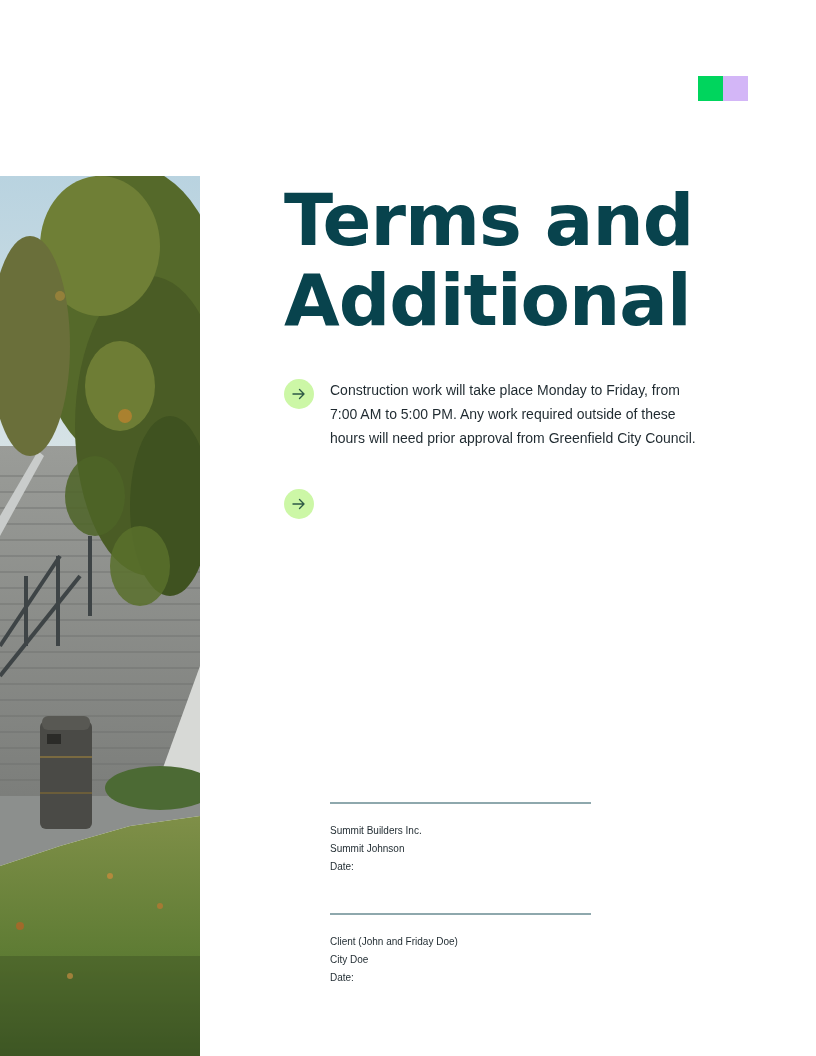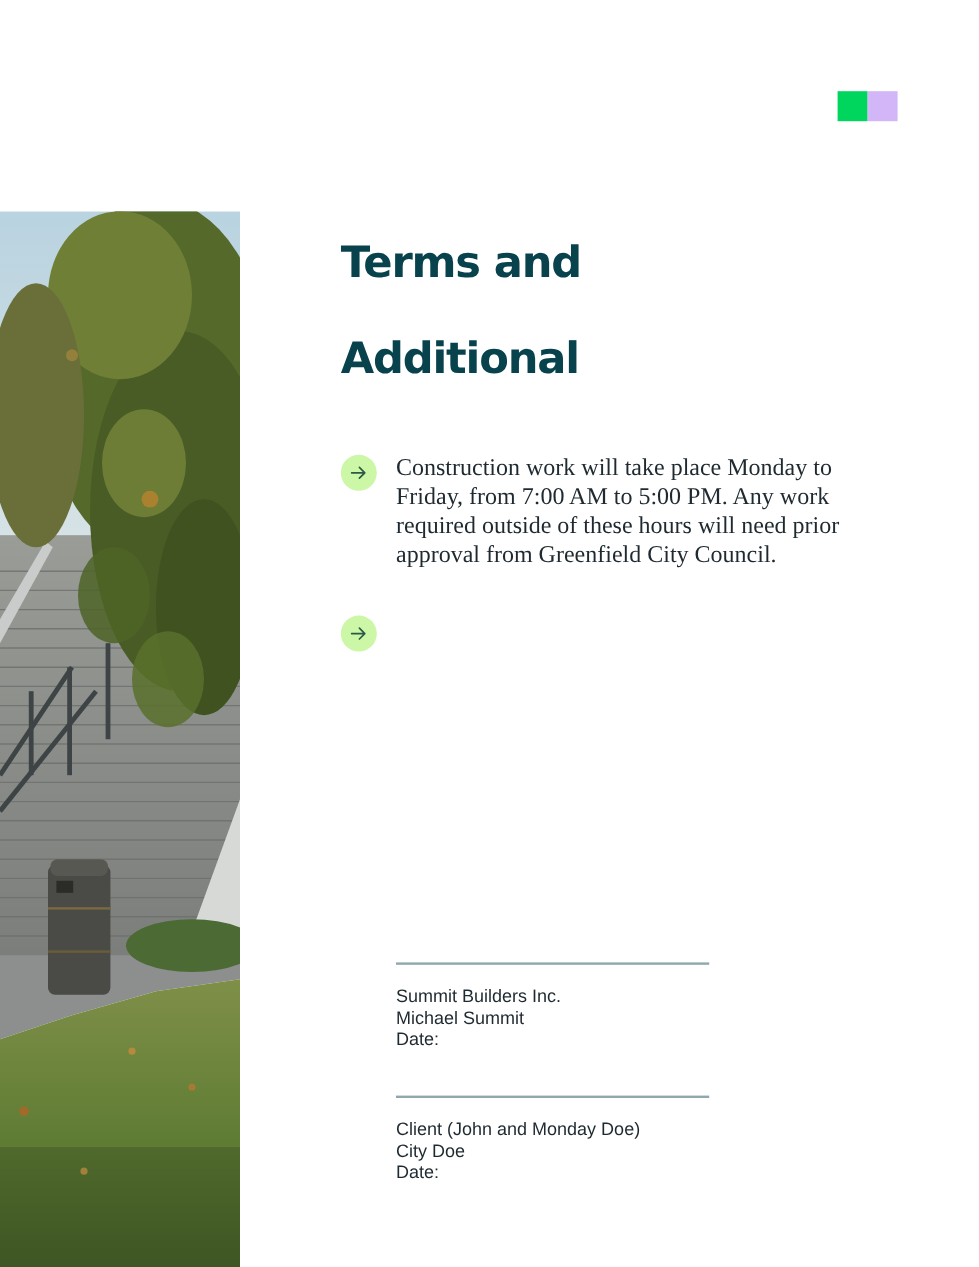--- a/index.html
+++ b/index.html
@@ -38,21 +38,21 @@
     .photo svg { display: block; }
 
     
     .title {
       position: absolute;
       left: 284px;
       top: 180px;
       margin: 0;
       font-family: "DejaVu Sans", "Liberation Sans", sans-serif;
       font-weight: bold;
-      font-size: 36px;
+      font-size: 72px;
       line-height: 80px;
       letter-spacing: -1px;
     }
     .title span { display: block; }
 
     .terms {
       position: absolute;
       left: 284px;
       top: 378px;
       width: 440px;
@@ -71,38 +71,37 @@
       height: 30px;
       border-radius: 50%;
       display: flex;
       align-items: center;
       justify-content: center;
       margin-right: 16px;
       margin-top: 1px;
     }
     .term .bullet svg { display: block; }
     .term .text {
-      font-size: 20px;
+      font-size: 14px;
       line-height: 24px;
       width: 380px;
-      font-family: Liberation Serif, serif;
     }
 
     .signature {
       position: absolute;
       left: 330px;
       width: 260px;
     }
     .signature .line {
       height: 2px;
       width: 261px;
     }
     .signature .info {
       margin-top: 18px;
-      font-size: 15px;
+      font-size: 10px;
       line-height: 18px;
     }
     .signature .info div { display: block; }
     .sig1 { top: 802px; }
     .sig2 { top: 913px; }
   </style>
 </head>
 <body>
 
 <div class="deco">
@@ -219,25 +218,25 @@
           <path d="M1 6 H12 M7.5 1.5 L12 6 L7.5 10.5" stroke="#2d5a45" stroke-width="1.4" fill="none" stroke-linecap="round" stroke-linejoin="round"></path>
         </svg>
     </span>
   </li>
 </ul>
 
 <div class="signature sig1">
   <div class="line" style="background:#8ea8ad"></div>
   <div class="info">
     <div>Summit Builders Inc.</div>
-    <div>Michael Summit</div>
+    <div>Summit Johnson</div>
     <div>Date:</div>
   </div>
 </div>
 
 <div class="signature sig2">
   <div class="line" style="background:#8ea8ad"></div>
   <div class="info">
-    <div>Client (John and Monday Doe)</div>
+    <div>Client (John and Friday Doe)</div>
     <div>City Doe</div>
     <div>Date:</div>
   </div>
 </div>
 
 </body></html>

